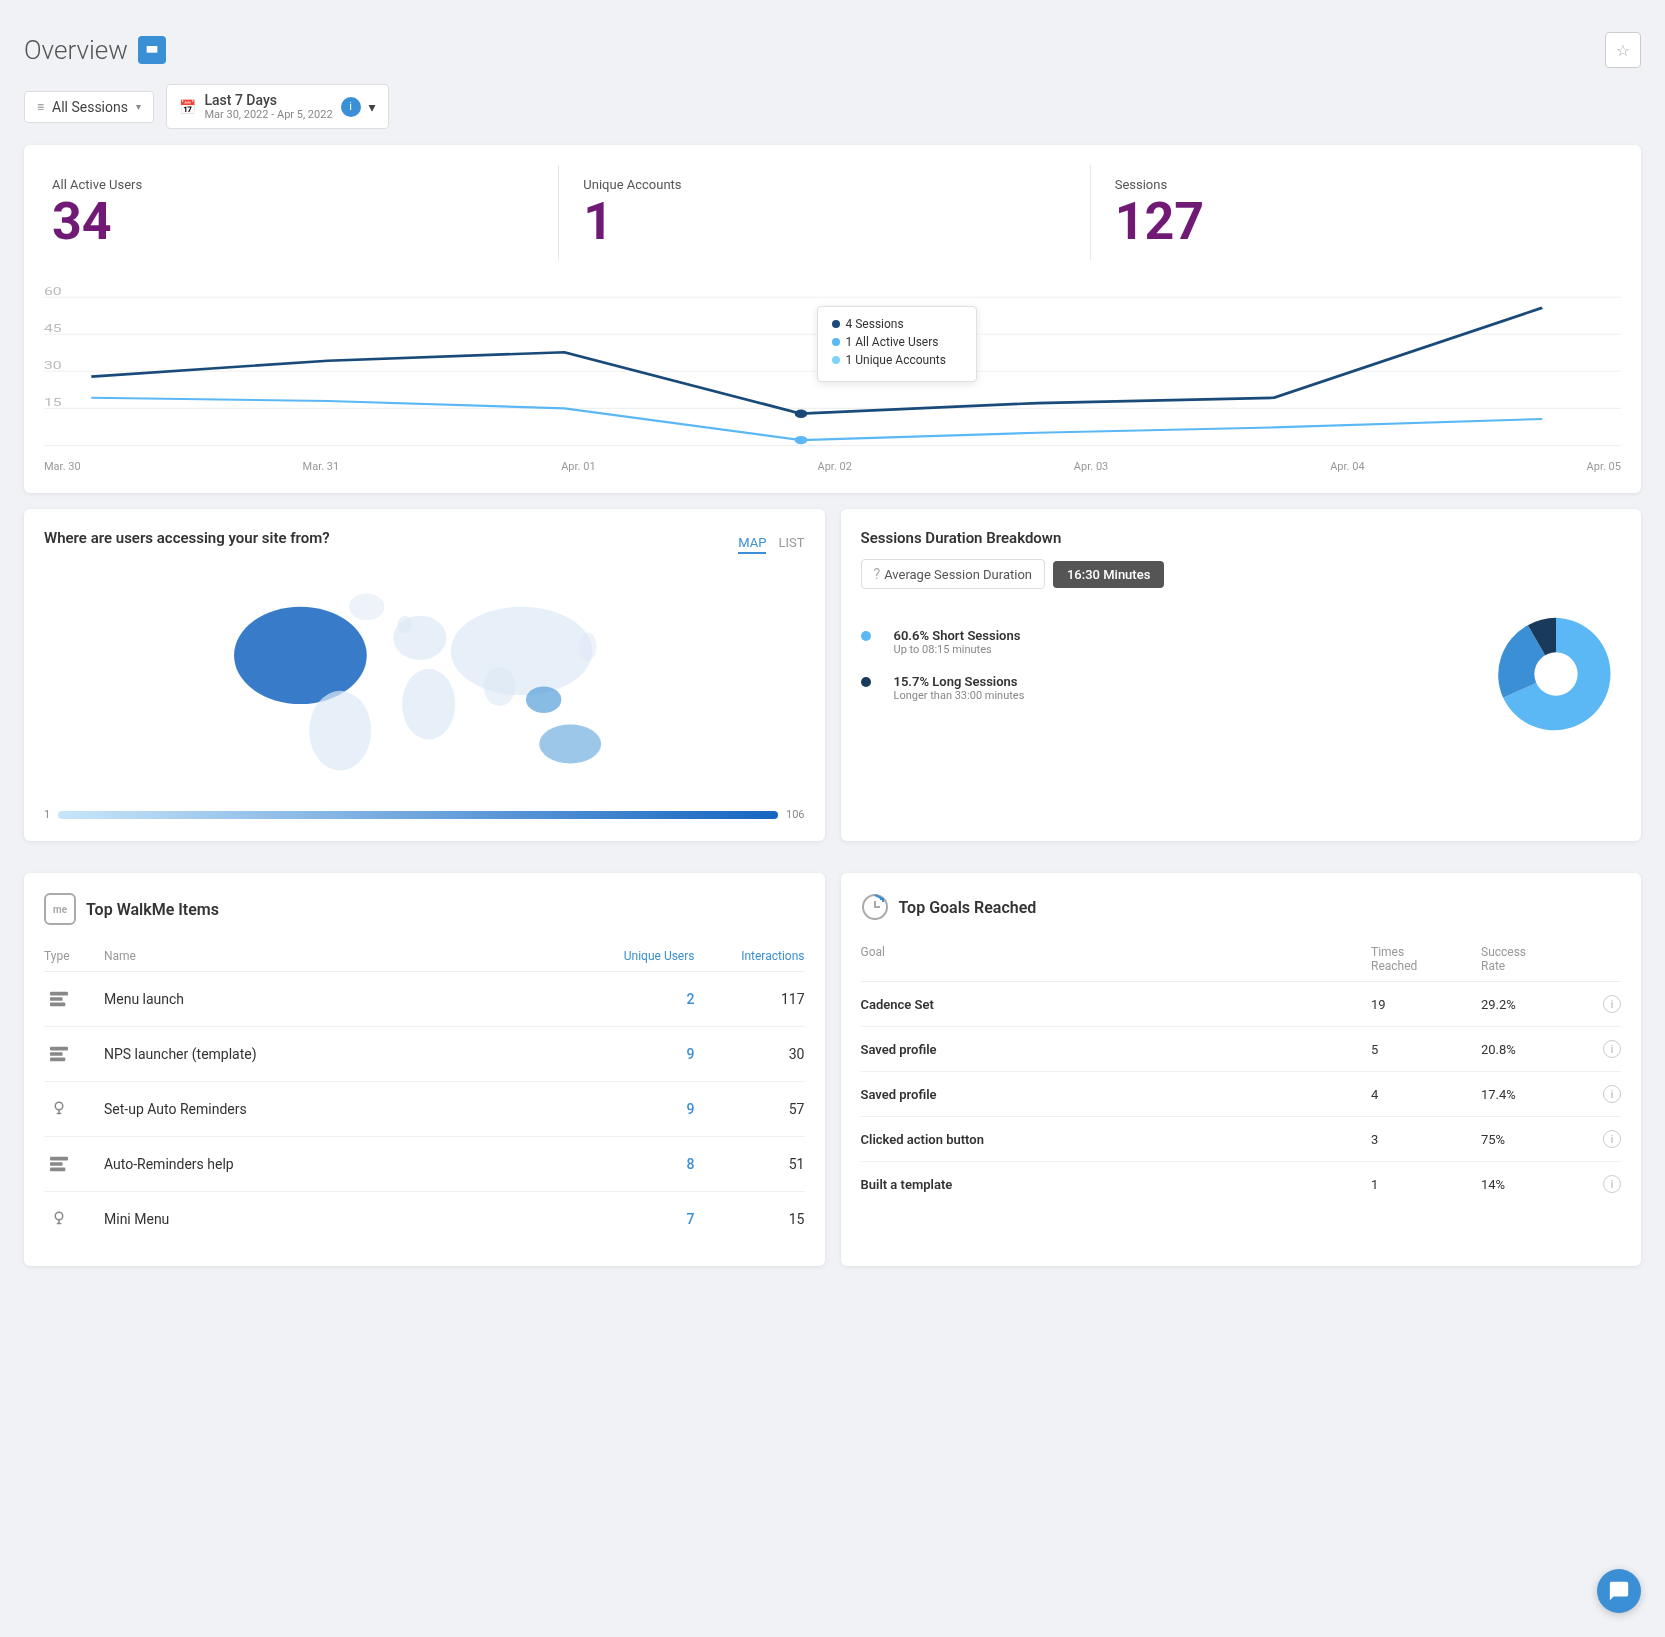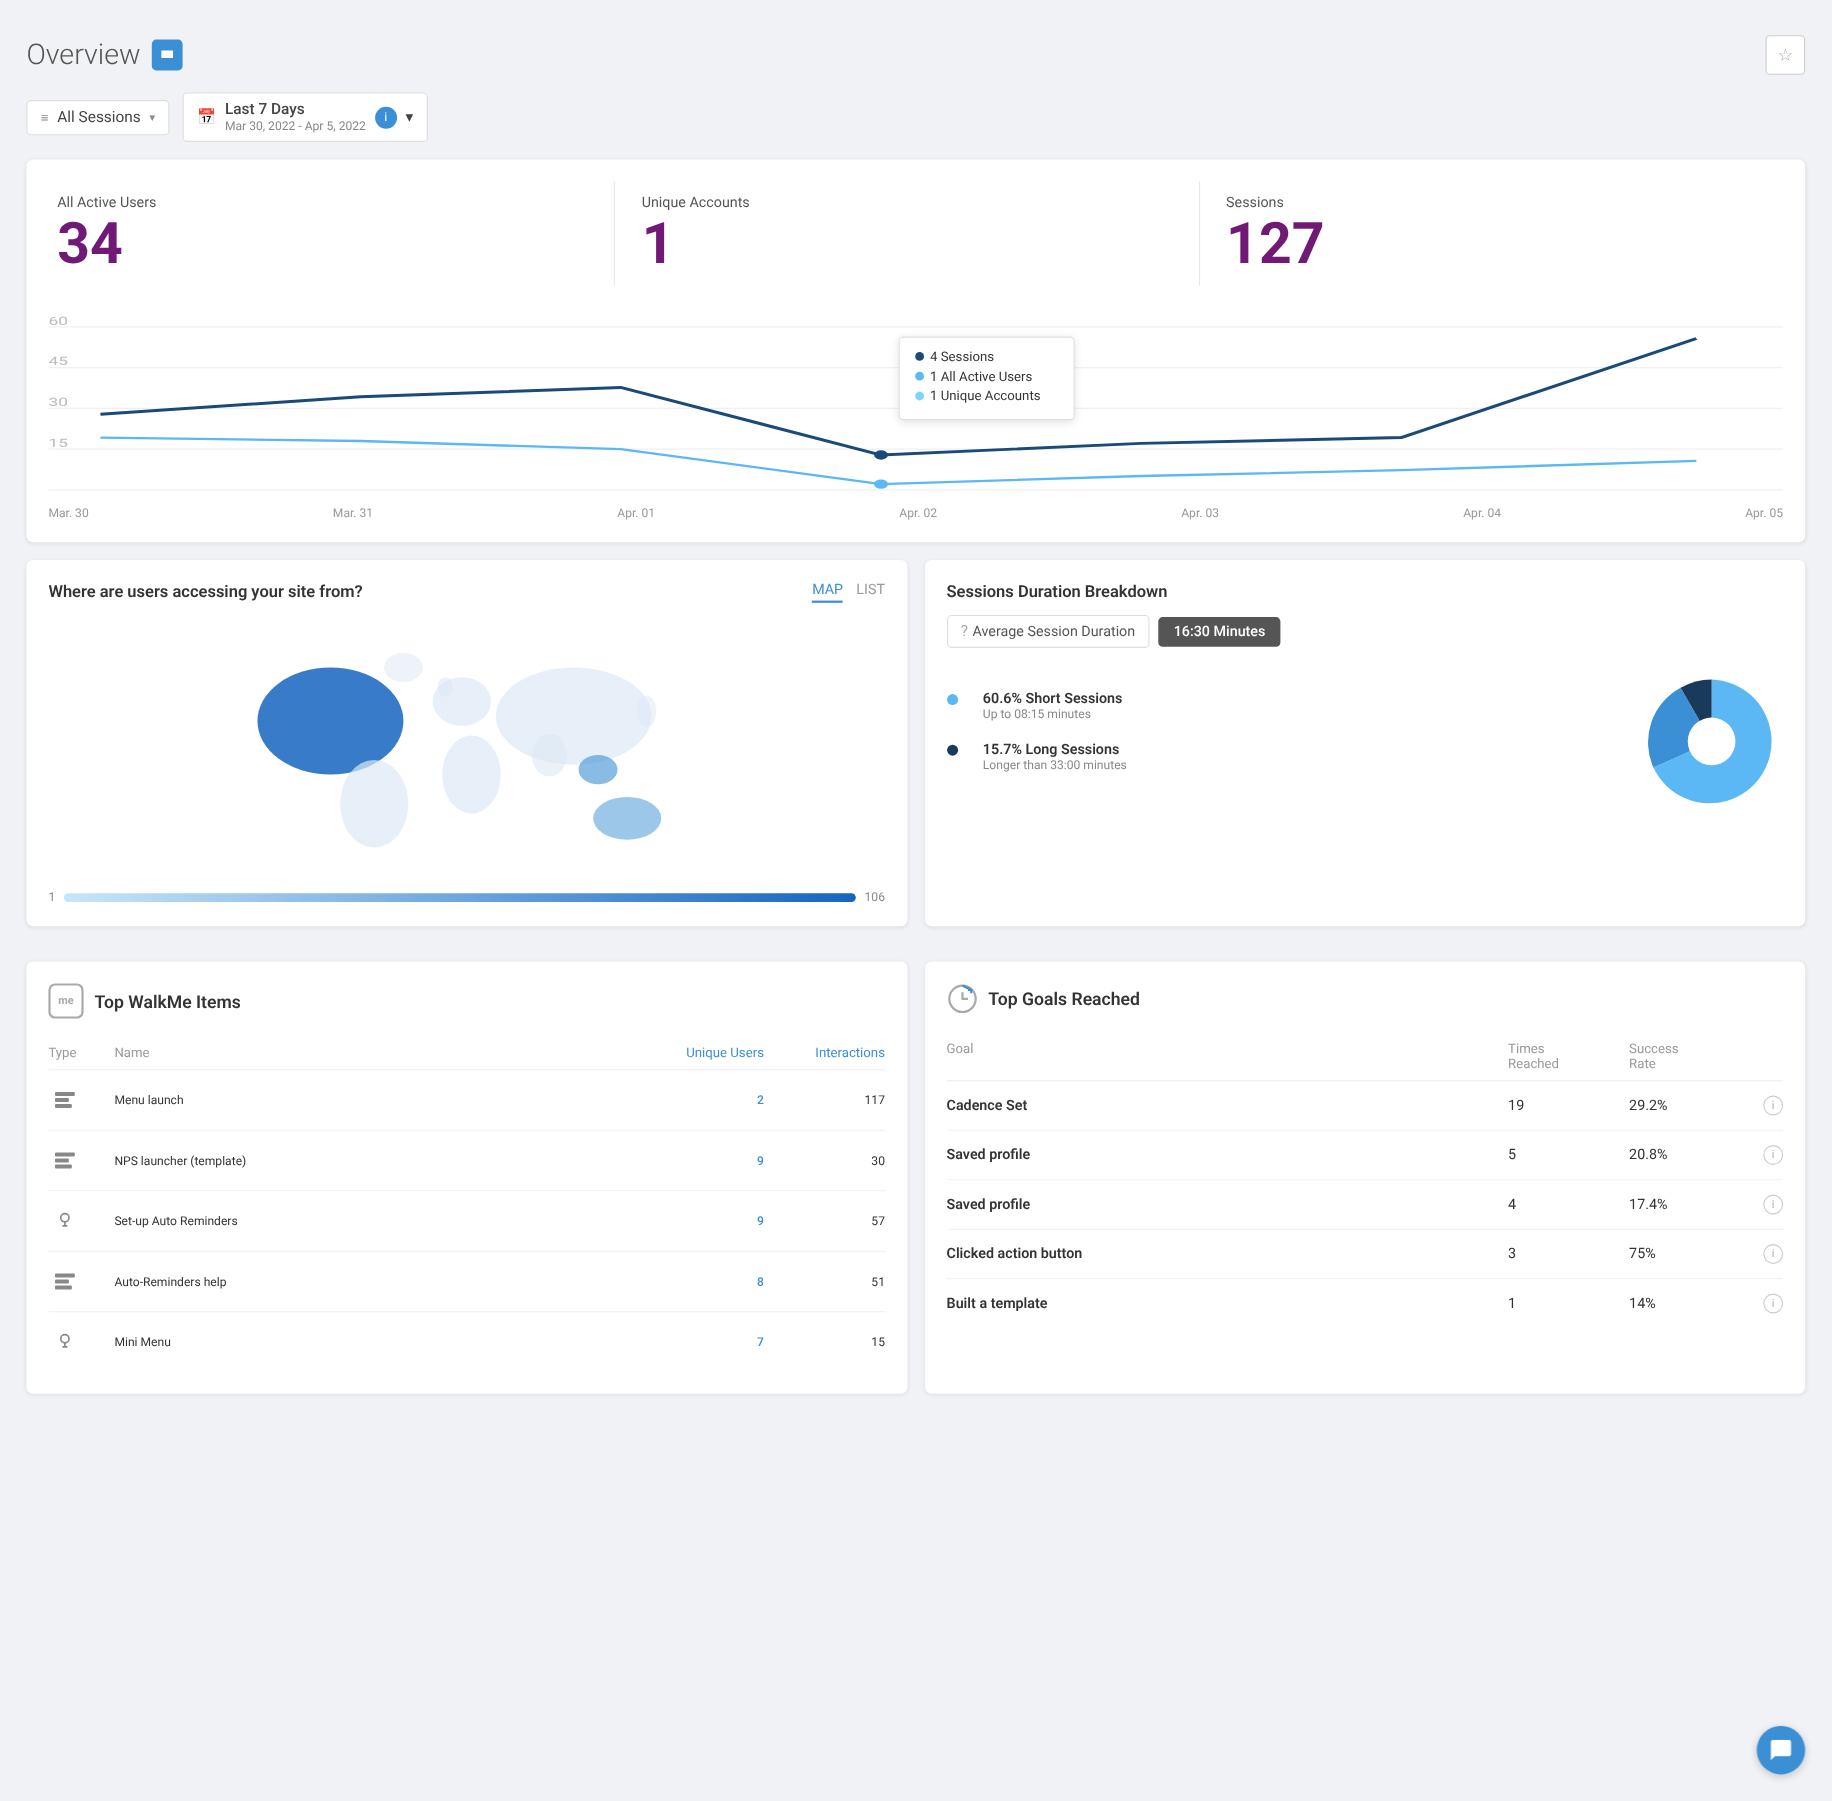--- a/index.html
+++ b/index.html
@@ -195,21 +195,21 @@
       cursor: pointer;
       padding-bottom: 2px;
     }
     .map-tab.active {
       color: #3b8fd4;
       border-bottom: 2px solid #3b8fd4;
     }
     .map-header {
       display: flex;
       justify-content: space-between;
-      align-items: flex-start;
+      align-items: center;
       margin-bottom: 8px;
     }
     .world-map {
       width: 100%;
       height: 230px;
     }
     .map-legend {
       display: flex;
       align-items: center;
       gap: 8px;
@@ -289,21 +289,21 @@
     }
     .col-type { width: 60px; }
     .col-name { flex: 1; }
     .col-users { width: 110px; text-align: right; }
     .col-interactions { width: 110px; text-align: right; }
     .table-row-item {
       display: flex;
       align-items: center;
       padding: 12px 0;
       border-bottom: 1px solid #f0f0f0;
-      font-size: 11px;
+      font-size: 14px;
     }
     .table-row-item:last-child { border-bottom: none; }
     .item-type-icon {
       width: 30px; height: 30px;
       display: flex;
       align-items: center;
       justify-content: center;
       color: #666;
     }
     .item-name { flex: 1; color: #333; }

